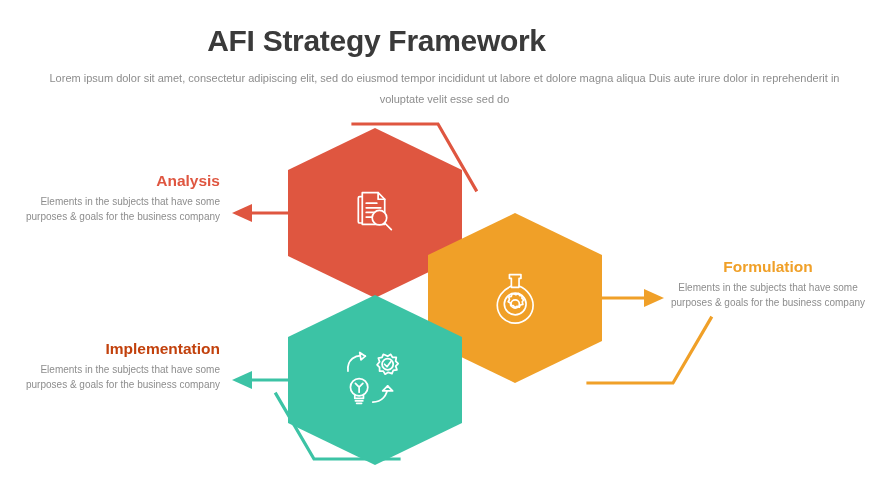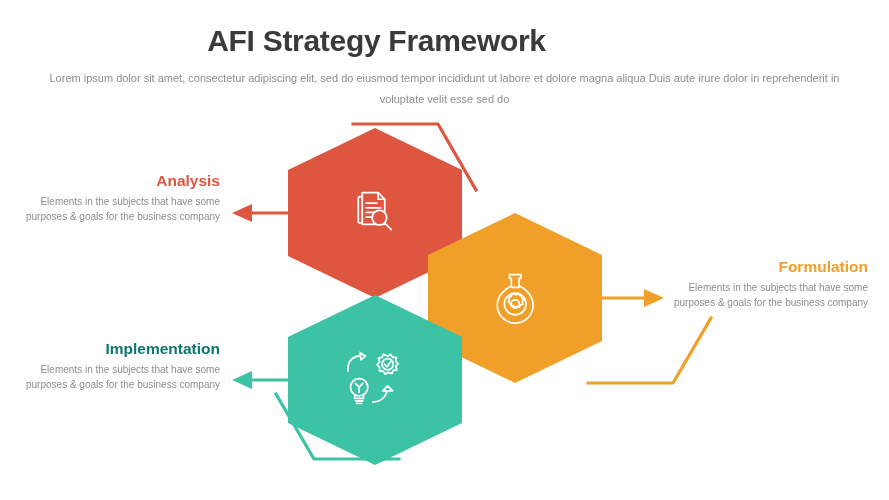--- a/index.html
+++ b/index.html
@@ -32,21 +32,21 @@
   
   .block { position:absolute; width:220px; }
   .block .head {
     font-size:15.5px; font-weight:bold; line-height:18px;
     margin-bottom:5px;
   }
   .block .body {
     font-size:10px; color:#8d8d8d; line-height:14.5px;
   }
   .block.right-al { text-align:right; }
-  .block.left-al  { text-align:right; }
+  .block.left-al  { text-align:center; }
 
   #analysis-block       { left:0px;   top:172px; }
   #implementation-block { left:0px;   top:340px; }
   #formulation-block    { left:668px; top:258px; width:200px; }
 </style>
 </head>
 <body>
 
 <div id="canvas">
 
@@ -135,21 +135,21 @@
     </g>
 
   </svg>
 
   <div class="block right-al" id="analysis-block">
     <div class="head" style="color:#DF5640">Analysis</div>
     <div class="body">Elements in the subjects that have  some purposes &amp; goals for the  business company</div>
   </div>
 
   <div class="block right-al" id="implementation-block">
-    <div class="head" style="color:#0f766e">Implementation</div>
+    <div class="head" style="color:#c2410c">Implementation</div>
     <div class="body">Elements in the subjects that have  some purposes &amp; goals for the  business company</div>
   </div>
 
   <div class="block left-al" id="formulation-block">
     <div class="head" style="color:#F0A028">Formulation</div>
     <div class="body">Elements in the subjects that have  some purposes &amp; goals for the  business company</div>
   </div>
 
 </div>
 

